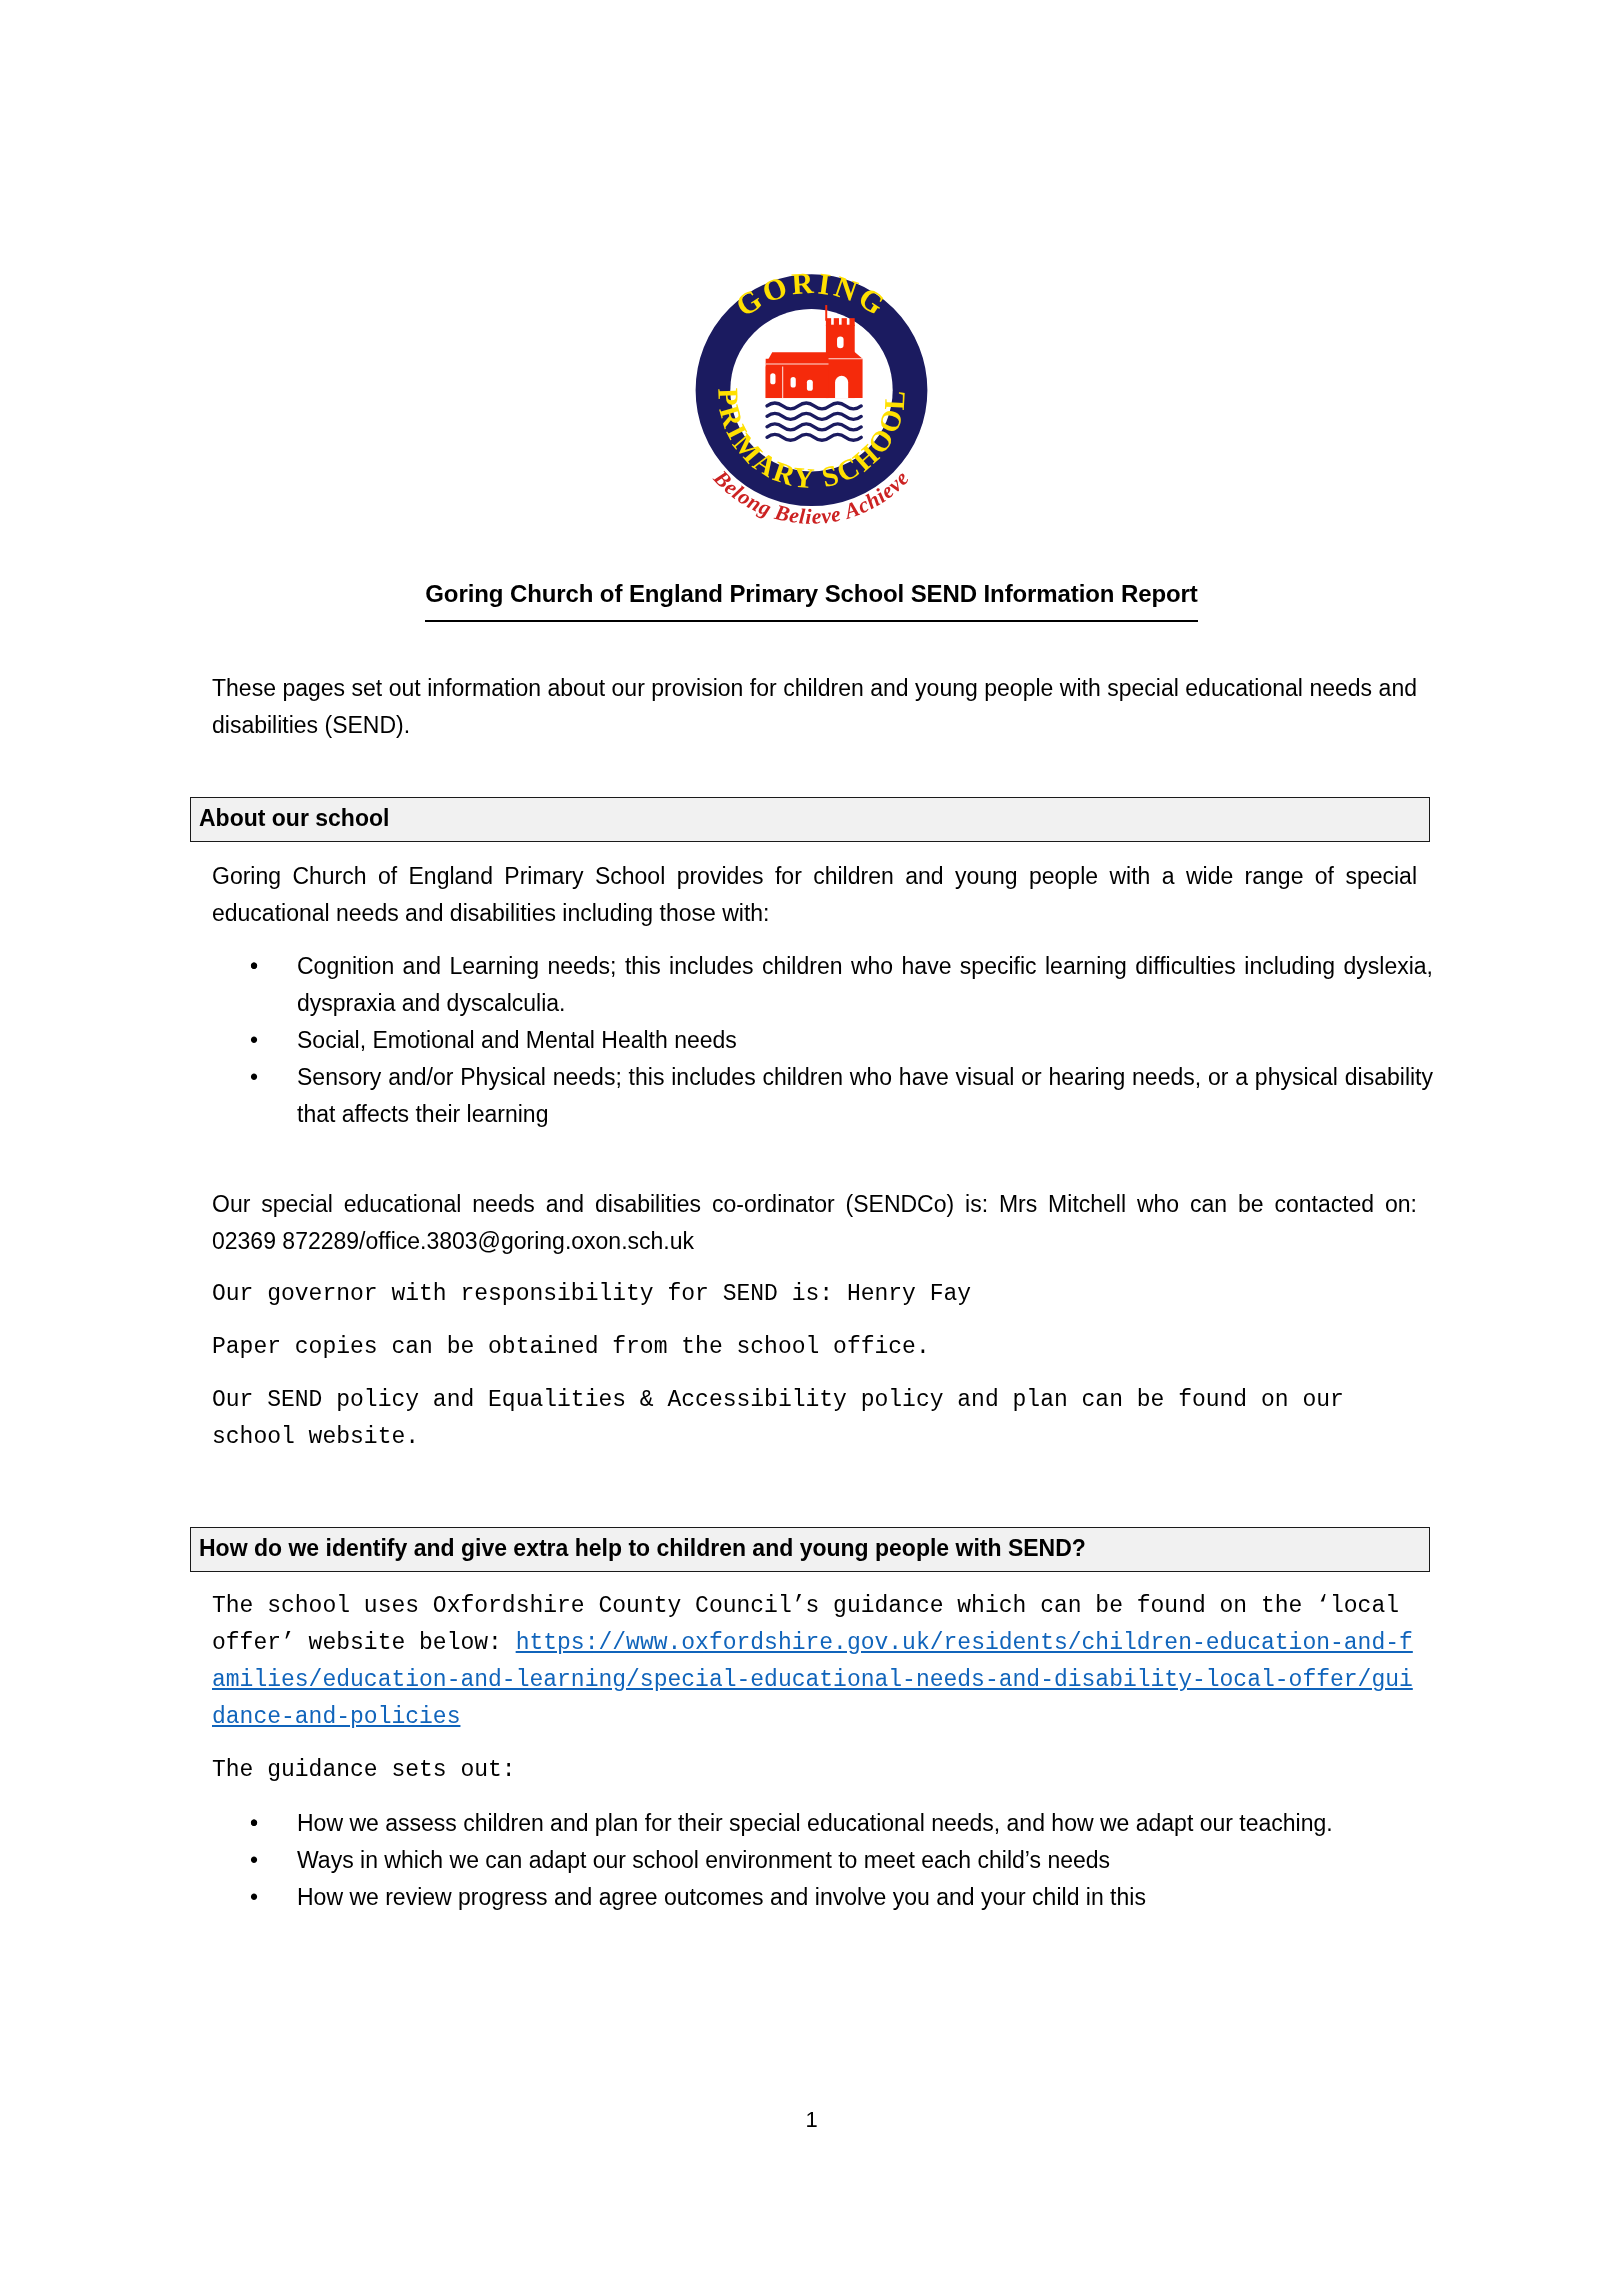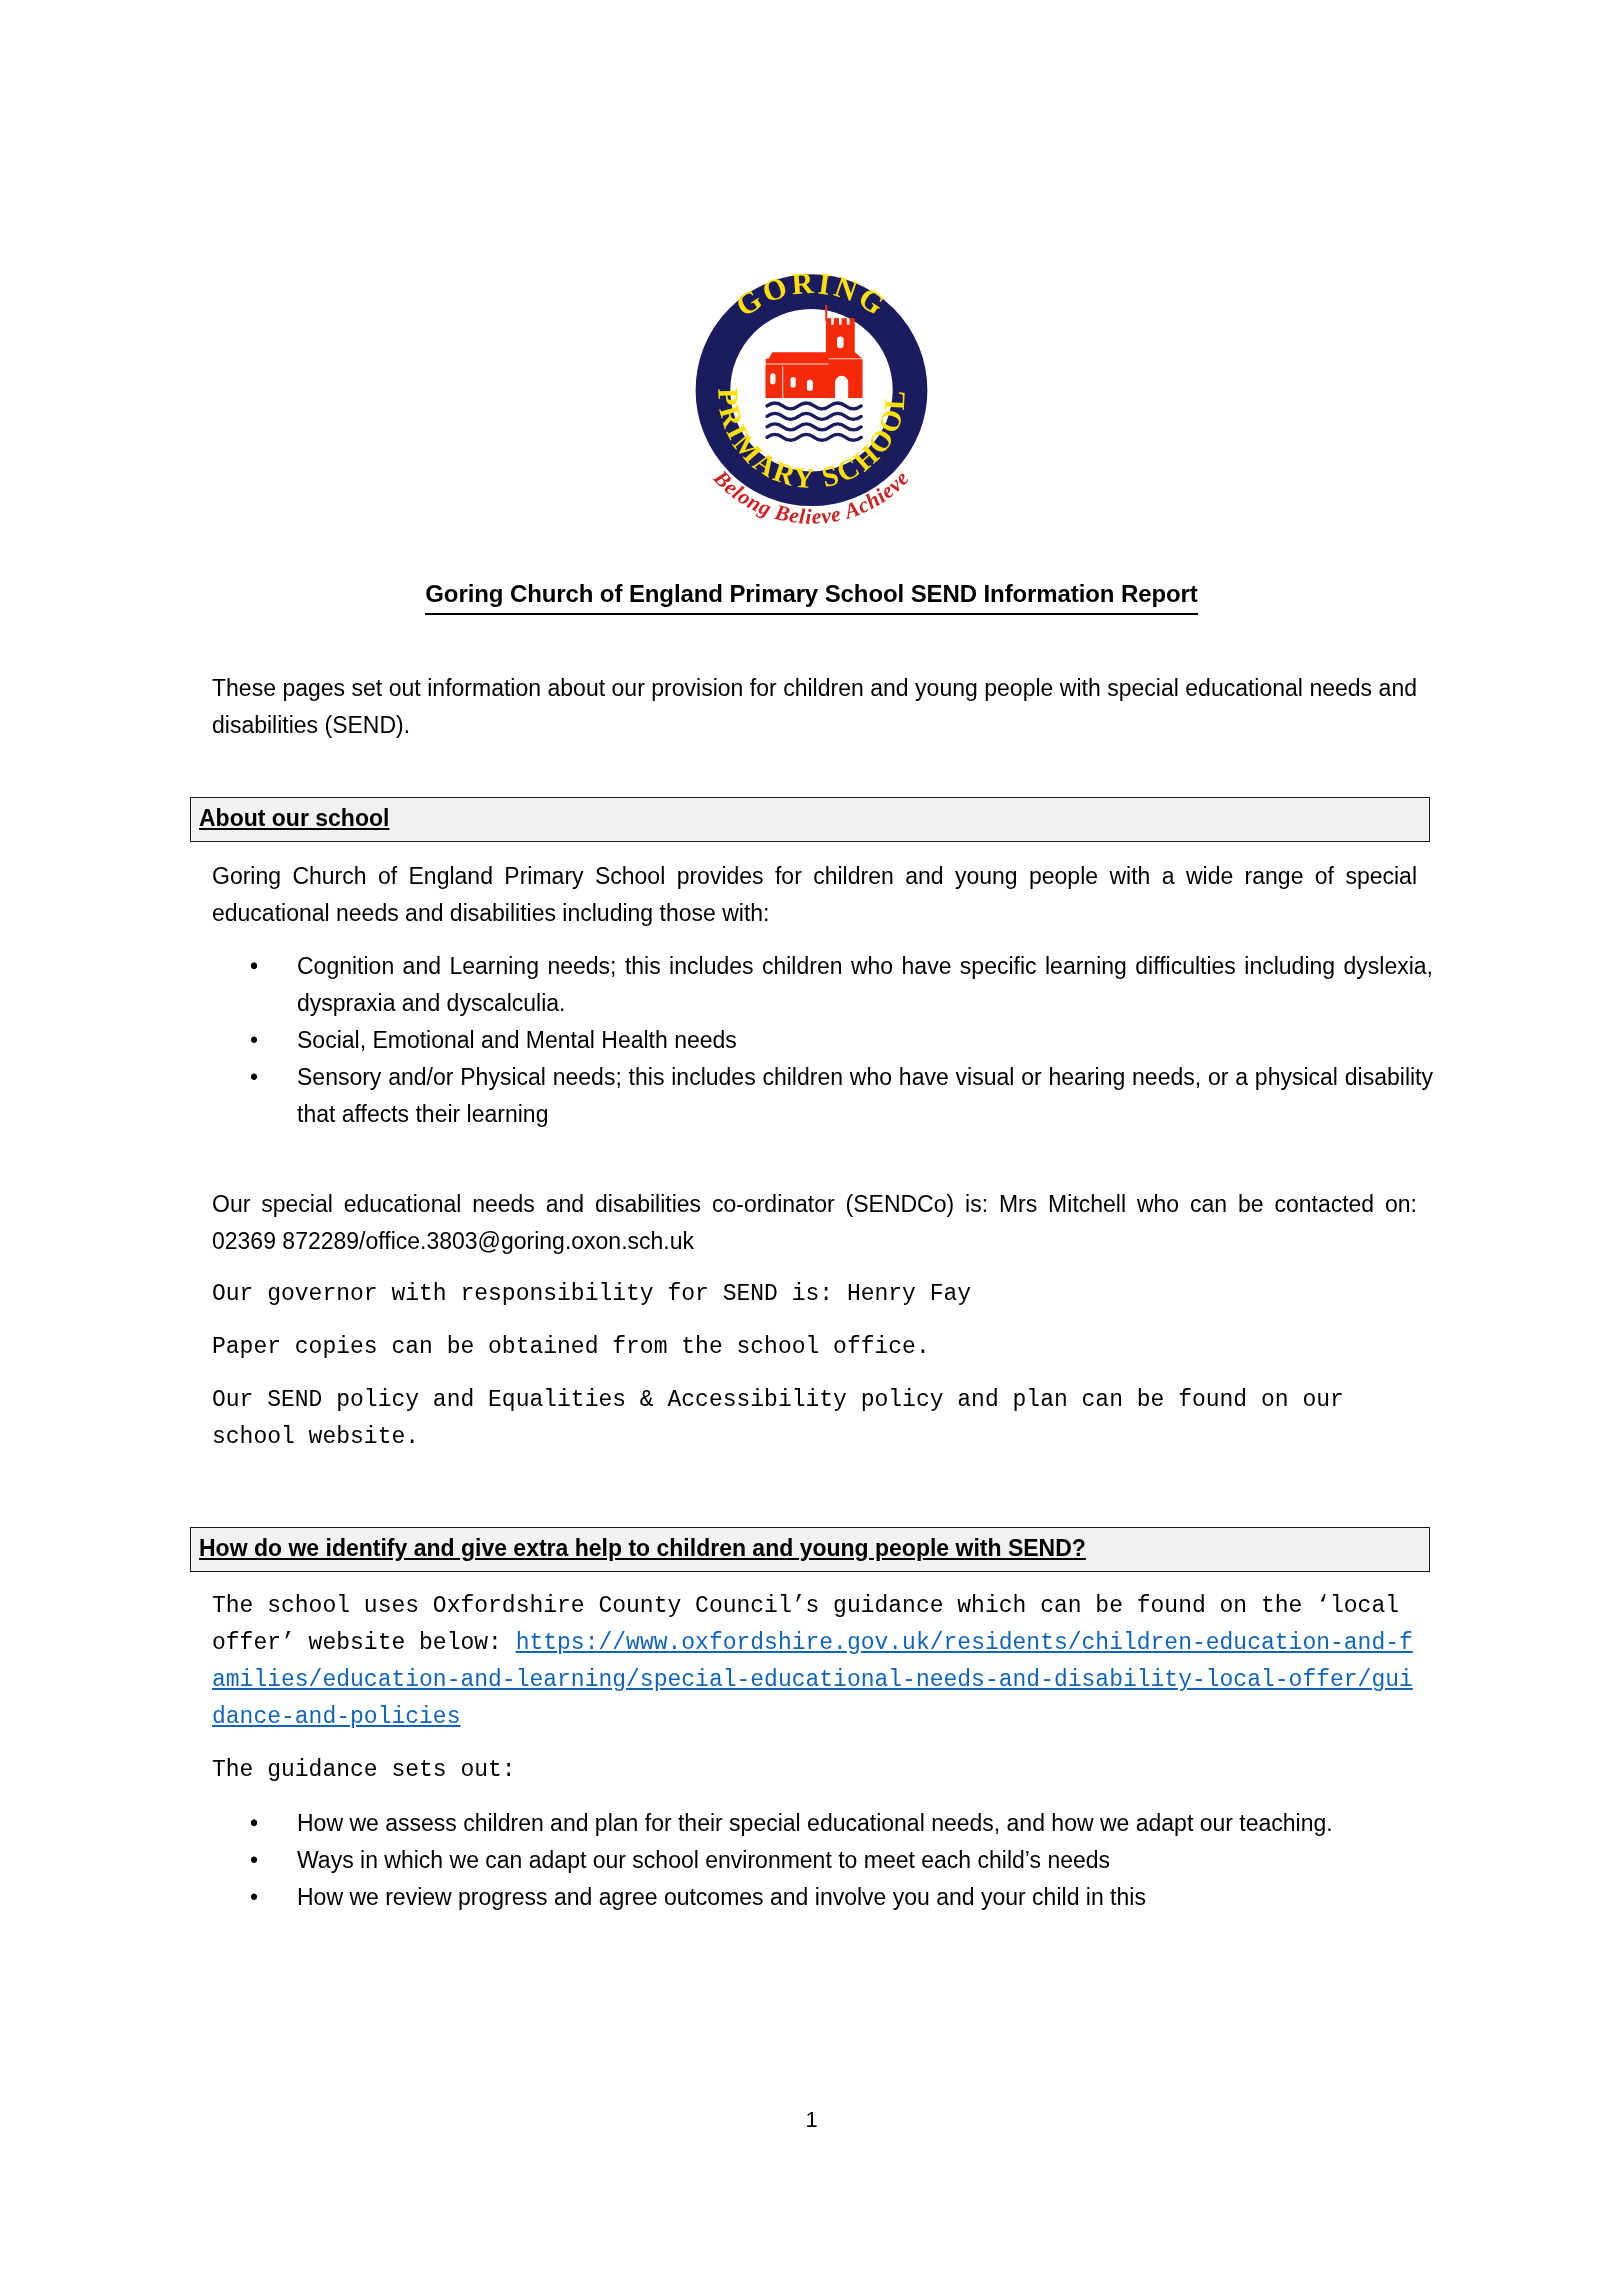--- a/index.html
+++ b/index.html
@@ -55,21 +55,21 @@
     left: 0;
     top: 580px;
     width: 1623px;
     text-align: center;
     font-size: 24px;
     font-weight: bold;
     letter-spacing: -0.1px;
   }
   .doc-title span {
     border-bottom: 2px solid #000;
-    padding-bottom: 6px;
+    padding-bottom: 13px;
   }
 
   
   .para {
     font-size: 23px;
     line-height: 37px;
     text-align: justify;
     margin: 16px;
   }
   .para.left { text-align: left; font-family: Liberation Mono, monospace; }
@@ -78,21 +78,20 @@
   .blank-half { height: 18.3px; }
 
   
   .section-box {
     border: 1.3px solid #1a1a1a;
     background: #f1f1f1;
     box-sizing: border-box;
     width: 1240px;
     margin-left: -5.9px;
     padding: 5.2px 7.9px 6.5px 7.9px;
-    text-decoration: underline;
   }
   .section-box .section-title {
     font-size: 23px;
     font-weight: bold;
     line-height: 31px;
   }
 
   
   ul.bullets {
     list-style: none;

